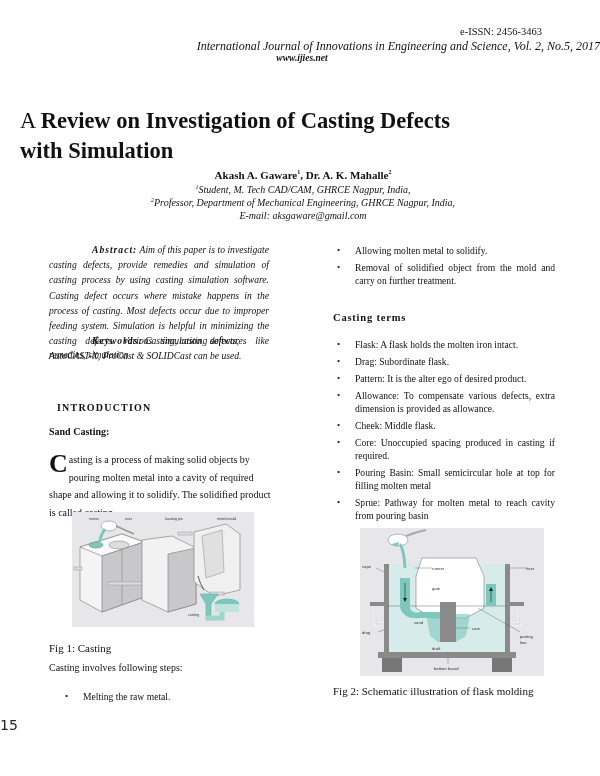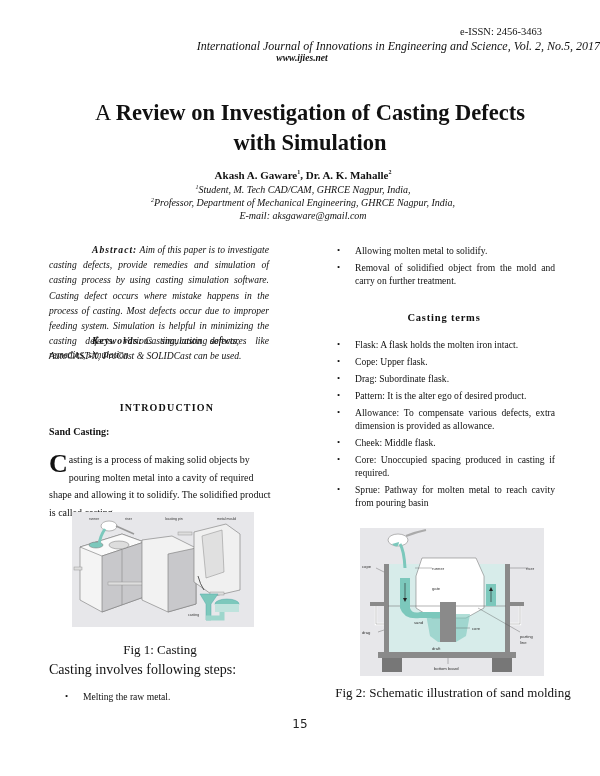--- a/index.html
+++ b/index.html
@@ -2,50 +2,50 @@
 <html><head>
 <meta charset="utf-8">
 <style>
   html, body { margin:0; padding:0; background:#fff; }
   body { width:600px; height:776px; position:relative; overflow:hidden;
          font-family:"Liberation Serif", "DejaVu Serif", serif; color:#111; }
   .abs { position:absolute; }
   .hdr-issn { right:58px; top:26px; font-size:10.5px; }
   .hdr-journal { left:0; right:0; top:39px; text-align:right; font-style:italic; font-size:12px; padding-left:10px; }
   .hdr-site { left:0; right:6px; top:53px; text-align:center; font-style:italic; font-weight:bold; font-size:9.5px; padding-left:10px; }
-  .title { left:0; right:0; top:98px; text-align:center; font-size:22.5px; line-height:30px; padding-left:20px; }
+  .title { left:0; right:0; top:106px; font-size:22.5px; line-height:30px; padding-left:20px; }
   .title .lead { font-weight:normal; }
   .title b { font-weight:bold; }
   .authors { left:0; right:0; top:169px; text-align:center; font-size:11px; font-weight:bold; padding-left:6px; }
   .aff { left:0; right:0; text-align:center; font-style:italic; font-size:10px; padding-left:6px; }
   sup { font-size:6px; vertical-align:super; line-height:0; }
 
   .col-left { left:49px; width:220px; }
   .col-right { left:333px; width:222px; }
   .abstract { top:242px; font-style:italic; font-size:9.6px; line-height:15.2px; text-align:justify; }
   .abstract .lbl, .keywords .lbl { font-weight:bold; letter-spacing:1px;margin-left:43px; }
   .keywords { top:334px; font-style:italic; font-size:9.6px; line-height:13.5px; }
-  .section-head { font-weight:bold; font-size:10px; letter-spacing:1.2px; text-align:center; }
+  .section-head { font-weight:bold; font-size:10px; letter-spacing:1.2px; }
   .intro { top:402px; left:57px; width:220px; }
   .subhead { top:426px; left:49px; font-weight:bold; font-size:10px; }
   .para { top:451px; left:49px; width:222px; font-size:10px; line-height:17.5px; }
   .dropcap { font-size:26px; font-weight:bold; line-height:14px; float:left; margin-right:1px; margin-top:6px; }
   .fig { background:#e7e7ea; }
-  .caption { text-align:center; font-size:13px; }
-  .steps-intro { top:662px; left:49px; font-size:14px; }
+  .caption { font-size:11px; }
+  .steps-intro { top:662px; left:49px; font-size:10px; }
   ul.bul { list-style:none; margin:0; padding:0; }
   ul.bul li { position:relative; padding-left:22px; font-size:9.6px; line-height:13px; text-align:justify; }
   ul.bul li::before { content:"\2022"; position:absolute; left:4px; top:0; font-size:9px; }
   .steps-left { top:690px; left:61px; width:210px; }
   .steps-right { top:244px; }
   .terms-head { top:312px; left:333px; width:222px; font-size:10.5px; letter-spacing:0.8px; }
   .terms { top:338px; }
   .terms li { margin-bottom:4px; }
   .steps-right li { margin-bottom:4px; }
-  .pagenum { left:0; right:0; top:717px; text-align:center; font-family:"DejaVu Sans", sans-serif; font-size:12px; color:#222; }
+  .pagenum { left:0; right:0; top:717px; font-family:"DejaVu Sans", sans-serif; font-size:14px; color:#222; }
   svg text { font-family:"Liberation Sans", sans-serif; }
 </style>
 </head>
 <body>
 
 <div class="abs hdr-issn">e-ISSN: 2456-3463</div>
 <div class="abs hdr-journal">International Journal of Innovations in Engineering and Science, Vol. 2, No.5, 2017</div>
 <div class="abs hdr-site">www.ijies.net</div>
 
 <div class="abs title">
@@ -127,26 +127,26 @@
     <li>Allowing molten metal to solidify.</li>
     <li>Removal of solidified object from the mold and carry on further treatment.</li>
   </ul>
 </div>
 
 <div class="abs section-head terms-head">Casting terms</div>
 
 <div class="abs col-right terms">
   <ul class="bul">
     <li>Flask: A flask holds the molten iron intact.</li>
-    <li>Cope: Upper flask.</li>
     <li>Drag: Subordinate flask.</li>
     <li>Pattern: It is the alter ego of desired product.</li>
     <li>Allowance: To compensate various defects, extra dimension is provided as allowance.</li>
     <li>Cheek: Middle flask.</li>
     <li>Core: Unoccupied spacing produced in casting if required.</li>
+    <li>Pouring Basin: Small semicircular hole at top for filling molten metal</li>
     <li>Sprue: Pathway for molten metal to reach cavity from pouring basin</li>
   </ul>
 </div>
 
 <div class="abs fig" style="left:360px; top:528px; width:184px; height:148px;">
   <svg width="184" height="148" viewBox="0 0 184 148">
 
     <rect x="28" y="36" width="118" height="92" fill="#d7ecea"></rect>
 
     <polygon points="62,30 116,30 124,48 124,80 106,90 72,90 56,80 56,48" fill="#fff" stroke="#666" stroke-width="0.5"></polygon>
@@ -197,15 +197,15 @@
     <text x="72" y="62" font-size="4.2" fill="#333">gate</text>
     <text x="54" y="96" font-size="4.2" fill="#333">sand</text>
     <text x="112" y="102" font-size="4.2" fill="#333">core</text>
     <text x="2" y="106" font-size="4.2" fill="#333">drag</text>
     <text x="72" y="122" font-size="4.2" fill="#333">draft</text>
     <text x="160" y="110" font-size="4.2" fill="#333">parting</text>
     <text x="160" y="116" font-size="4.2" fill="#333">line</text>
     <text x="74" y="142" font-size="4.2" fill="#333">bottom board</text>
   </svg>
 </div>
-<div class="abs caption" style="left:333px; width:240px; top:685px;">Fig 2: Schematic illustration of sand molding</div>
+<div class="abs caption" style="left:333px; width:240px; top:685px;">Fig 2: Schematic illustration of flask molding</div>
 
 <div class="abs pagenum">15</div>
 
 </body></html>

